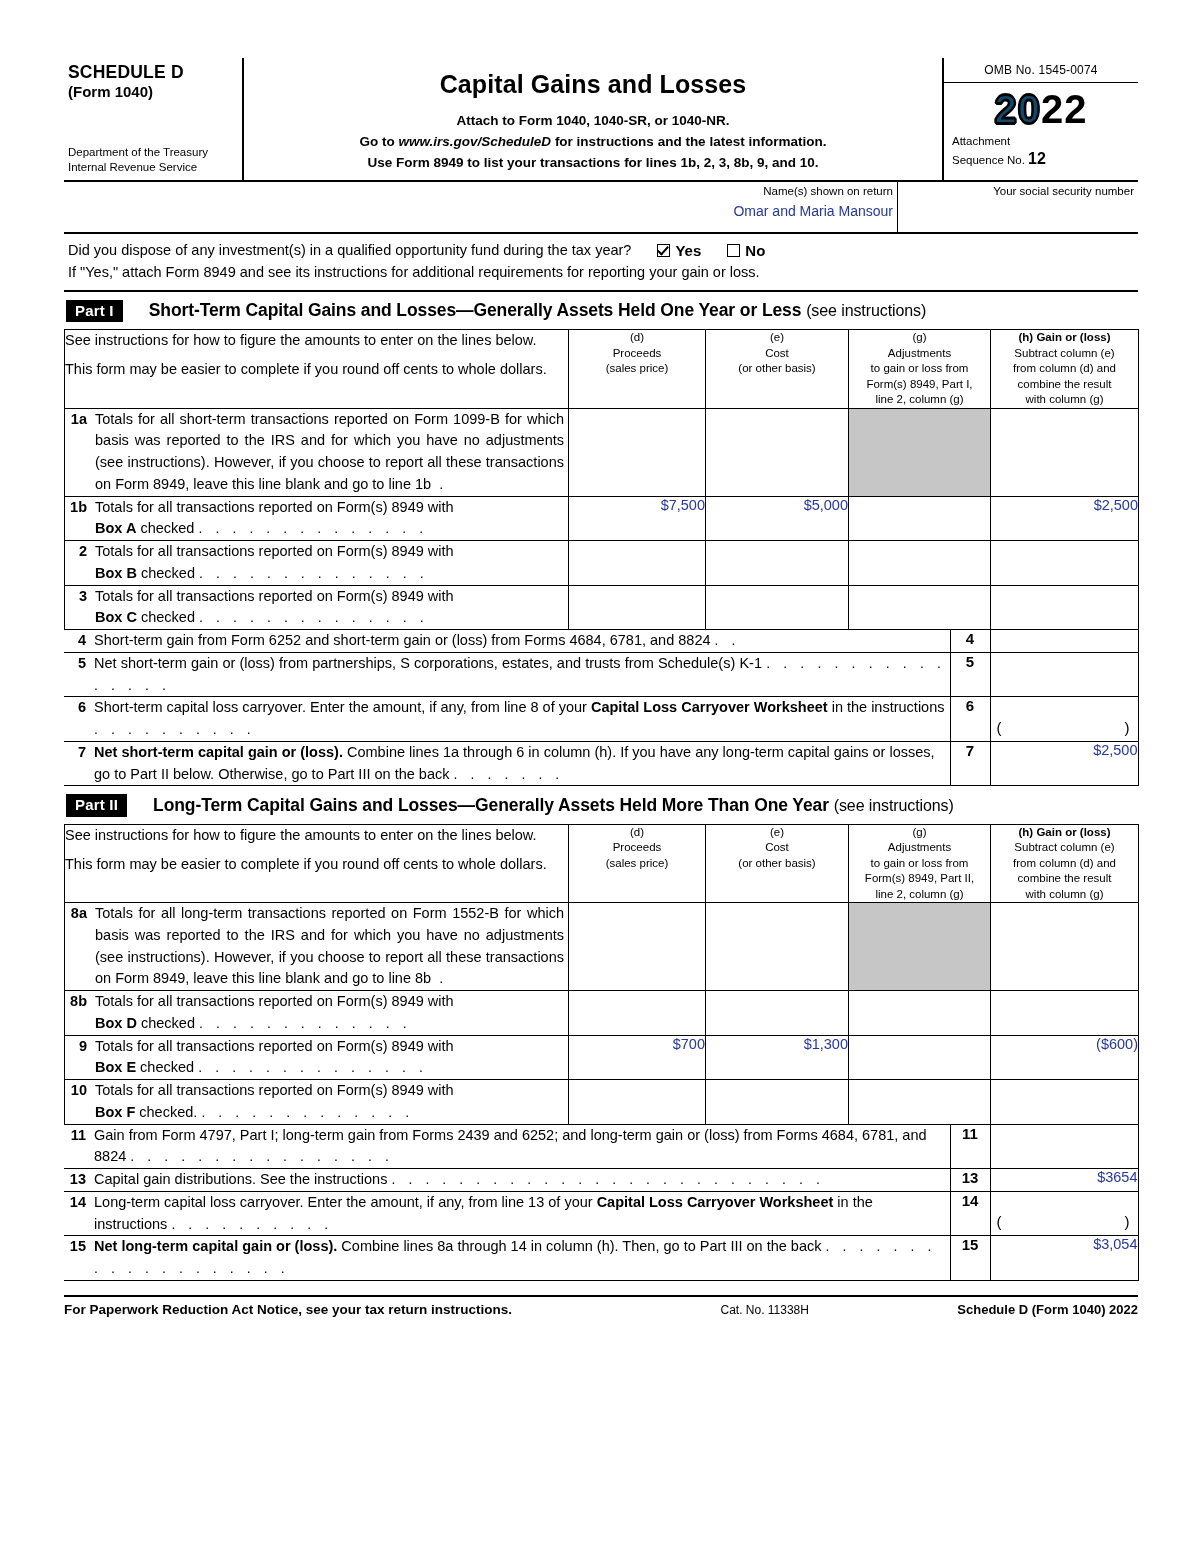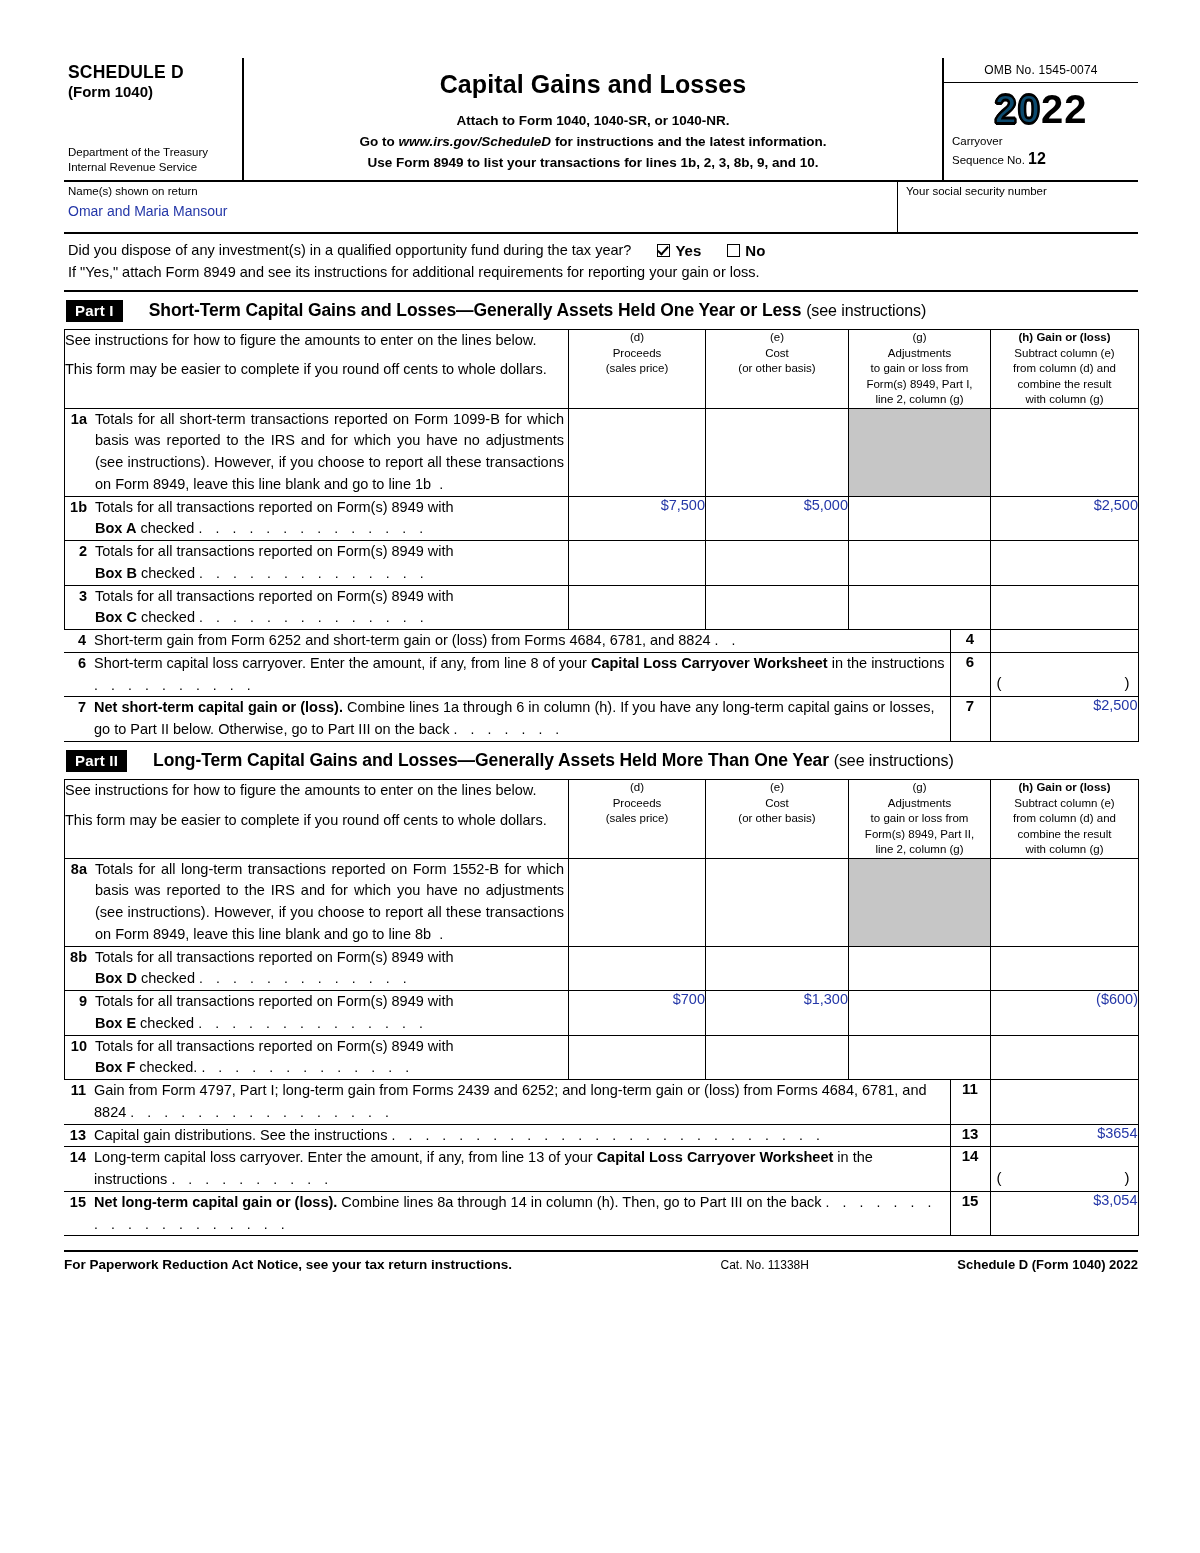--- a/index.html
+++ b/index.html
@@ -118,20 +118,21 @@
   }
   .attachseq b { font-size: 16px; }
 
   
   .namerow {
     display: flex;
     width: 100%;
     border-bottom: 2.5px solid #000;
     box-sizing: border-box;
     height: 52px;
+    text-align: right;
   }
   .namecell {
     flex: 1 1 auto;
     border-right: 1.6px solid #000;
     box-sizing: border-box;
     padding: 2px 4px;
   }
   .ssncell {
     width: 240px;
     flex: none;
@@ -335,21 +336,21 @@
         <div class="attach-line"><span>Go to </span><i>www.irs.gov/ScheduleD</i><span> for instructions and the latest information.</span></div>
         <div class="attach-line">Use Form 8949 to list your transactions for lines 1b, 2, 3, 8b, 9, and 10.</div>
       </div>
 
       <div class="hdr-right">
         <div class="omb">OMB No. 1545-0074</div>
         <div class="yearwrap">
           <div class="year"><span class="outline">20</span><span>22</span></div>
         </div>
         <div class="attachseq">
-          <span>Carryover</span><br>
+          <span>Attachment</span><br>
           <span>Sequence No.</span>
           <b>12</b>
         </div>
       </div>
     </div>
 
     <div class="namerow">
       <div class="namecell">
         <div class="microlabel">Name(s) shown on return</div>
         <div class="filled">Omar and Maria Mansour</div>
@@ -467,20 +468,27 @@
 
       <tbody>
           <tr>
         <td class="wide-desc" style="border-left:none;border-top:none">
           <span class="lnum">4</span><span class="ltext"><span>Short-term gain from Form 6252 and short-term gain or (loss) from Forms 4684, 6781, and 8824</span> <span class="leader">. .</span></span>
         </td>
         <td class="numbox" style="border-top:none">4</td>
         <td class="amt" style="border-top:none"></td>
       </tr>
 
+      <tr>
+        <td class="wide-desc" style="border-left:none">
+          <span class="lnum">5</span><span class="ltext justify"><span>Net short-term gain or (loss) from partnerships, S corporations, estates, and trusts from Schedule(s) K-1</span> <span class="leader">. . . . . . . . . . . . . . . .</span></span>
+        </td>
+        <td class="numbox">5</td>
+        <td class="amt"></td>
+      </tr>
 
       <tr>
         <td class="wide-desc" style="border-left:none">
           <span class="lnum">6</span><span class="ltext"><span>Short-term capital loss carryover. Enter the amount, if any, from line 8 of your </span><b>Capital Loss Carryover Worksheet</b><span> in the instructions</span> <span class="leader">. . . . . . . . . .</span></span>
         </td>
         <td class="numbox">6</td>
         <td class="amt paren"><span class="pl">(</span><span class="pr">)</span><span></span></td>
       </tr>
 
       <tr class="thickbot">

